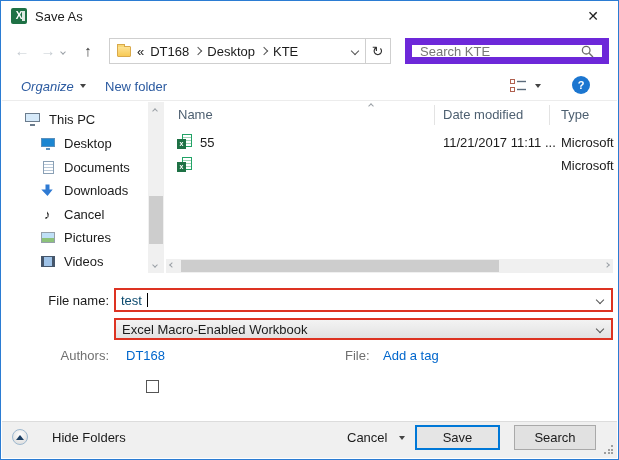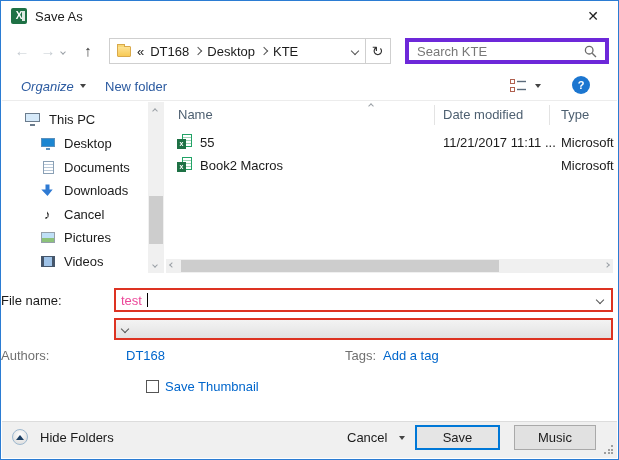--- a/index.html
+++ b/index.html
@@ -16,21 +16,21 @@
   
   .navb { position:absolute; top:37px; width:22px; height:26px; text-align:center; line-height:26px; font-size:15px; }
   .nav-back { left:10px; color:#c5cbd1; }
   .nav-fwd { left:36px; color:#c5cbd1; }
   .nav-chev { position:absolute; left:60px; top:49px; }
   .nav-up { left:76px; color:#3b3b3b; }
   .crumb { position:absolute; left:108px; top:37px; width:257px; height:26px; border:1px solid #cfcfcf; background:#fff; display:flex; align-items:center; padding:0 7px; gap:6px; }
   .crumb .seg { cursor:pointer; }
   .crumb .dd { margin-left:auto; }
   .refresh { position:absolute; left:364px; top:37px; width:26px; height:26px; border:1px solid #cfcfcf; border-left:none; text-align:center; line-height:24px; font-size:14px; color:#333; cursor:pointer; }
-  .search { position:absolute; left:404px; top:37px; width:204px; height:26px; border:4px solid #6d28d9; display:flex; align-items:center; padding:0 8px; gap:6px; }
+  .search { position:absolute; left:404px; top:37px; width:204px; height:26px; border:7px solid #6d28d9; display:flex; align-items:center; padding:0 8px; gap:6px; }
   .search input { flex:1; border:none; outline:none; font:13px "Liberation Sans","DejaVu Sans",sans-serif; color:#444; min-width:0; background:transparent; }
   .search input::placeholder { color:#777; opacity:1; }
 
   
   .chev { display:inline-block; width:6px; height:6px; border-left:1.4px solid #555; border-bottom:1.4px solid #555; }
   .chev.sm { width:4px; height:4px; border-color:#9aa0a6; }
   .chev.up { transform:rotate(135deg); }
   .chev.down { transform:rotate(-45deg); }
   .chev.left { transform:rotate(45deg); }
   .chev.right { transform:rotate(-135deg); }
@@ -75,33 +75,33 @@
   .sortcaret { position:absolute; left:368px; top:103px; }
   .frow { position:absolute; left:168px; right:5px; height:22px; cursor:pointer; }
   .frow .nm { position:absolute; left:31px; top:3px; white-space:nowrap; }
   .frow .dt { position:absolute; left:274px; top:3px; white-space:nowrap; }
   .frow .tp { position:absolute; left:392px; top:3px; width:54px; overflow:hidden; white-space:nowrap; }
   .icon-xlsm { position:absolute; left:8px; top:2px; width:16px; height:16px; }
   .icon-xlsm .pg { position:absolute; left:5px; top:0; width:10px; height:13px; background:repeating-linear-gradient(to bottom,#fff 0 2px,#9fd5b7 2px 3px); border:1px solid #21a366; }
   .icon-xlsm .xb { position:absolute; left:0; bottom:1px; width:9px; height:10px; background:#1e7145; color:#fff; font-size:7px; line-height:10px; text-align:center; font-weight:bold; }
 
   
-  .flabel { position:absolute; left:0; width:108px; text-align:left; }
+  .flabel { position:absolute; left:0; width:108px; text-align:right; }
   .fname-box { position:absolute; left:113px; top:287px; width:499px; height:24px; border:2px solid #dd3322; background:#fff; display:flex; align-items:center; padding:0 8px 0 5px; }
-  .fname-box input { flex:1; border:none; outline:none; background:transparent; font:13px "Liberation Sans","DejaVu Sans",sans-serif; color:#ec4899; min-width:0; }
+  .fname-box input { flex:1; border:none; outline:none; background:transparent; font:13px "Liberation Sans","DejaVu Sans",sans-serif; color:#0c4a6e; min-width:0; }
   .tcaret { position:absolute; left:31px; top:3px; width:1px; height:14px; background:#000; }
   .stype-box { position:absolute; left:113px; top:317px; width:499px; height:22px; border:2px solid #dd3322; background:linear-gradient(#f3f3f3,#e2e2e2); display:flex; align-items:center; padding:0 8px 0 6px; cursor:pointer; }
   .stype-box .val { flex:1; white-space:nowrap; overflow:hidden; }
   .glabel { color:#707070; }
   .link { color:#0066cc; cursor:pointer; }
   .cb { position:absolute; left:145px; top:379px; width:13px; height:13px; border:1px solid #555; background:#fff; cursor:pointer; }
 
   
   .footer { position:absolute; left:1px; right:1px; bottom:1px; top:420px; background:#f0f0f0; border-top:1px solid #dcdcdc; }
-  .hidef { position:absolute; left:10px; top:7px; display:flex; align-items:center; gap:12px; cursor:pointer; }
+  .hidef { position:absolute; left:10px; top:7px; display:flex; align-items:center; gap:24px; cursor:pointer; }
   .icon-hidef { width:16px; height:16px; border-radius:50%; background:radial-gradient(circle at 50% 35%,#ffffff,#d7d7d7); border:1px solid #9db8cf; position:relative; }
   .icon-hidef:after { content:""; position:absolute; left:3px; top:5px; border-left:4px solid transparent; border-right:4px solid transparent; border-bottom:5px solid #1c3f64; }
   .tools { position:absolute; left:345px; top:8px; display:flex; align-items:center; gap:12px; cursor:pointer; }
   .btn { position:absolute; top:3px; height:25px; text-align:center; line-height:21px; cursor:pointer; }
   .btn-save { left:413px; width:85px; background:#e5e5e5; border:2px solid #0078d7; }
   .btn-cancel { left:512px; width:82px; background:#e1e1e1; border:1px solid #a9a9a9; line-height:23px; }
   .grip { position:absolute; right:4px; bottom:4px; width:9px; height:9px; cursor:nwse-resize; }
   .grip i { position:absolute; width:2px; height:2px; background:#9f9f9f; }
   .grip .g1{left:7px;top:0;} .grip .g2{left:7px;top:4px;} .grip .g3{left:7px;top:7px;}
   .grip .g4{left:4px;top:4px;} .grip .g5{left:4px;top:7px;} .grip .g6{left:0;top:7px;}
@@ -221,60 +221,59 @@
       </span>
     <span class="nm">55</span>
     <span class="dt">11/21/2017 11:11 ...</span>
     <span class="tp">Microsoft E</span>
   </div>
   <div class="frow" style="top:154px;">
     <span class="icon-xlsm">
         <i class="pg"></i>
         <b class="xb">x</b>
       </span>
-    <span class="nm">Book2 Macros</span>
     <span class="tp">Microsoft E</span>
   </div>
 
   <div class="hscroll">
     <span class="chev sm left a-l"></span>
     <div class="thumb"></div>
     <span class="chev sm right a-r"></span>
   </div>
 
   <div class="flabel" style="top:292px;">File name:</div>
   <div class="fname-box">
     <input value="test" style="">
     <span class="tcaret"></span>
     <span class="chev down"></span>
   </div>
 
   <div class="stype-box">
+    <span class="val">Excel Macro-Enabled Workbook</span>
     <span class="chev down"></span>
   </div>
 
   <div class="flabel glabel" style="top:347px;">Authors:</div>
   <span class="link" style="position:absolute;left:125px;top:347px;">DT168</span>
-  <span class="glabel" style="position:absolute;left:344px;top:347px;">Tags:</span>
+  <span class="glabel" style="position:absolute;left:344px;top:347px;">File:</span>
   <span class="link" style="position:absolute;left:382px;top:347px;">Add a tag</span>
 
   <div class="cb"></div>
-  <span class="link" style="position:absolute;left:164px;top:378px;">Save Thumbnail</span>
 
   <div class="footer">
     <div class="hidef">
       <span class="icon-hidef"></span>
       <span>Hide Folders</span>
     </div>
     <div class="tools">
       <span>Cancel</span>
       <span class="tri"></span>
     </div>
     <div class="btn btn-save">Save</div>
-    <div class="btn btn-cancel">Music</div>
+    <div class="btn btn-cancel">Search</div>
     <div class="grip">
       <i class="g1"></i>
         <i class="g2"></i>
         <i class="g3"></i>
         <i class="g4"></i>
         <i class="g5"></i>
         <i class="g6"></i>
     </div>
   </div>
 

